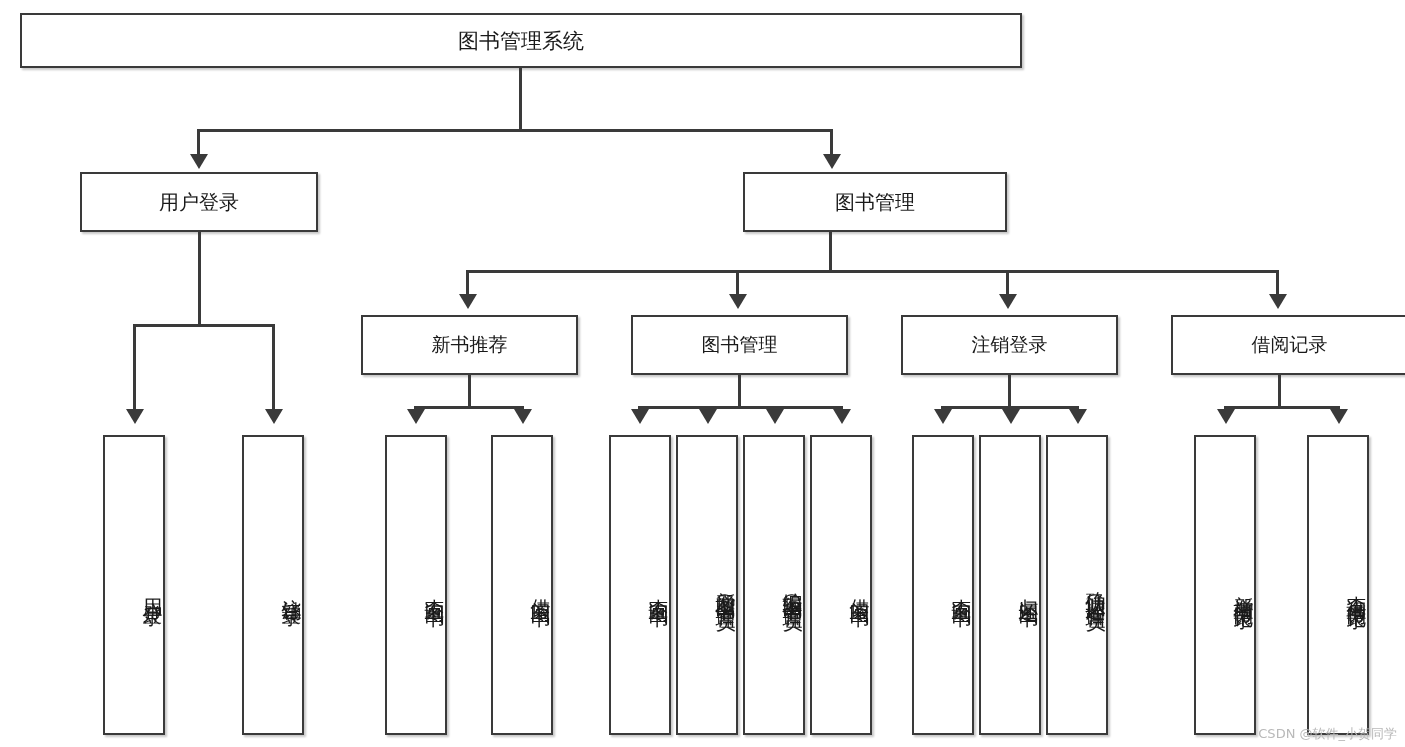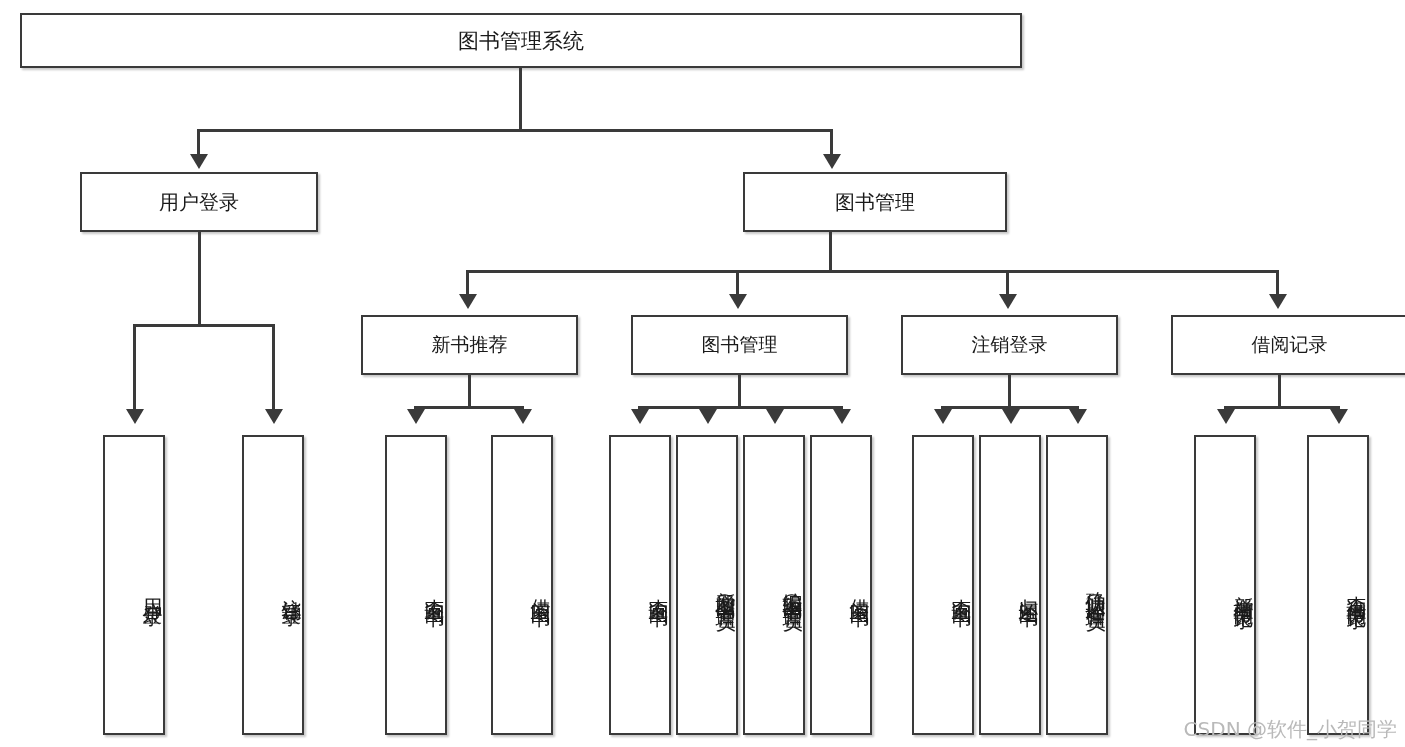--- a/index.html
+++ b/index.html
@@ -53,21 +53,21 @@
     width:0;height:0;
     border-left:9px solid transparent;
     border-right:9px solid transparent;
     border-top:15px solid #3a3a3a;
   }
 
   
   #watermark{
     position:absolute;
     right:8px;bottom:4px;
-    font-size:20px;
+    font-size:13px;
     color:#b9b9b9;
     white-space:nowrap;
     pointer-events:none;
   }
 </style>
 </head>
 <body>
 
 <div id="canvas">
 

